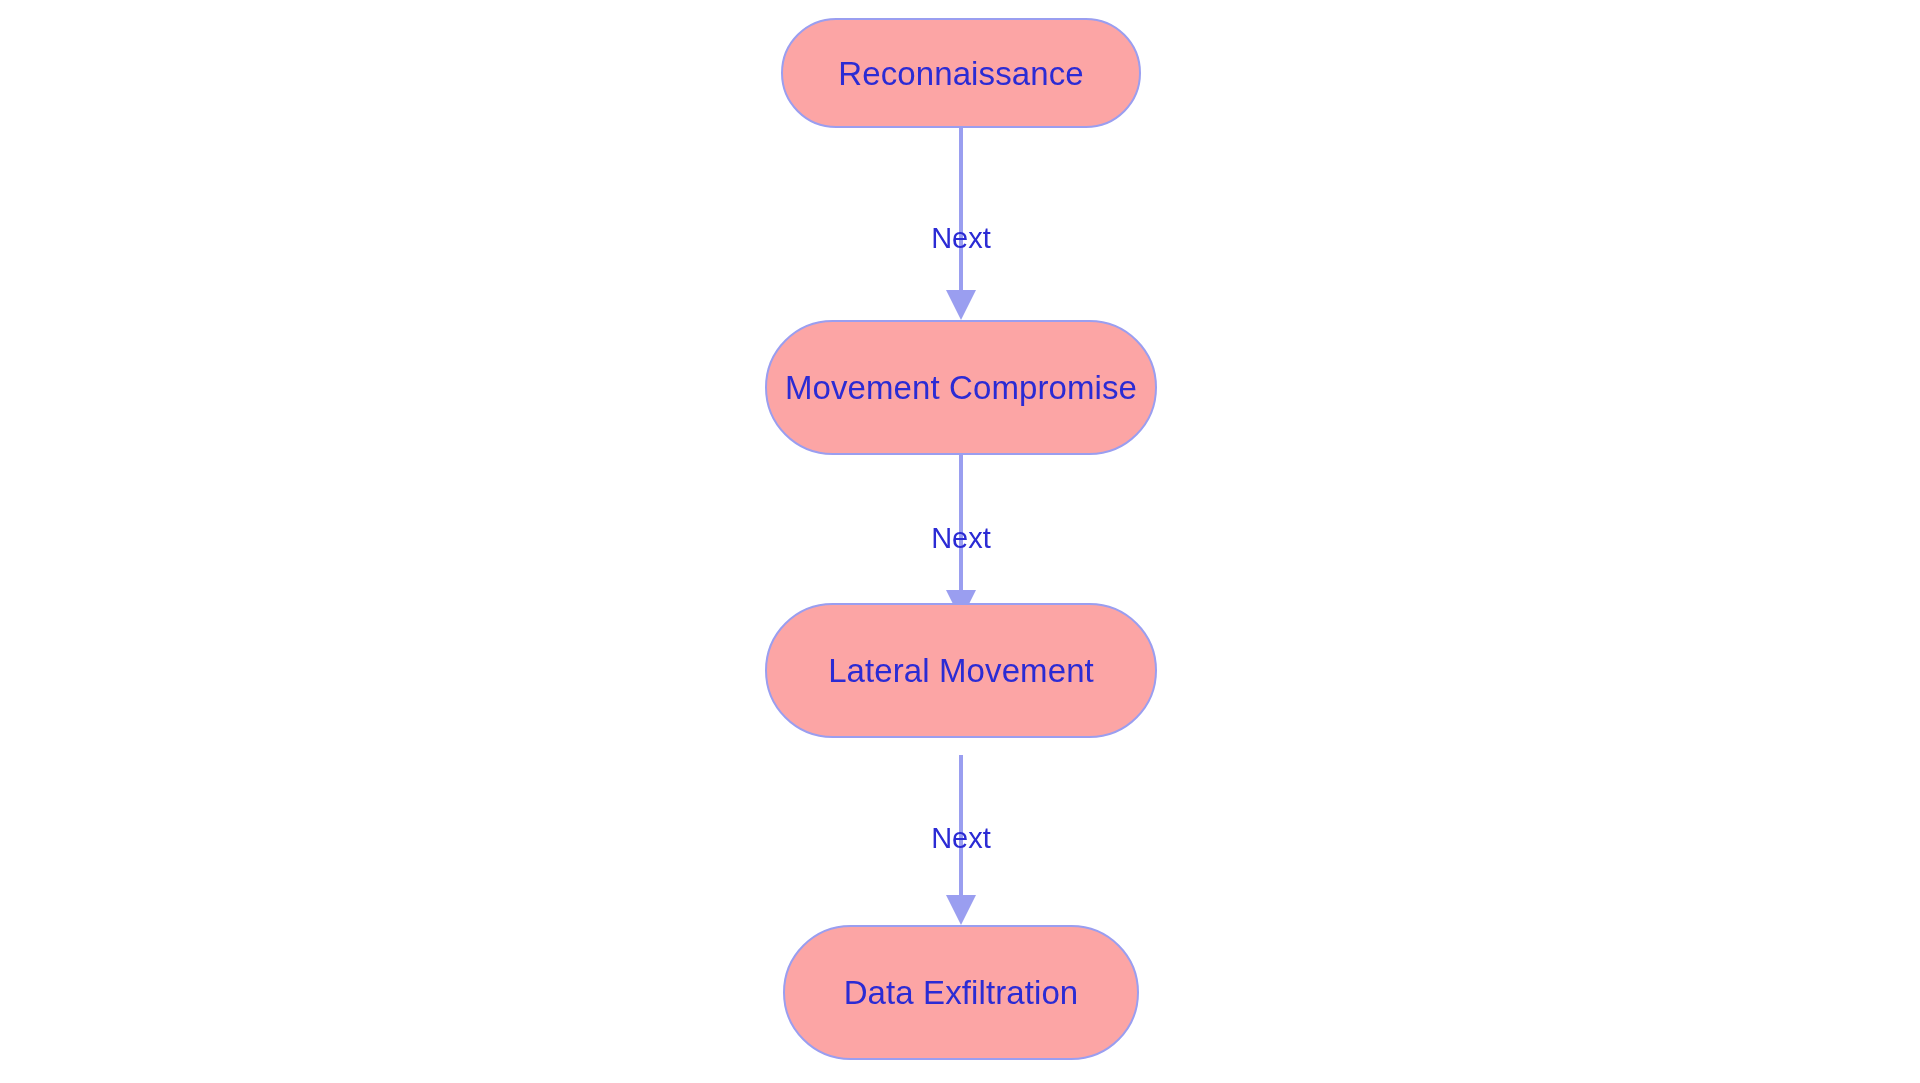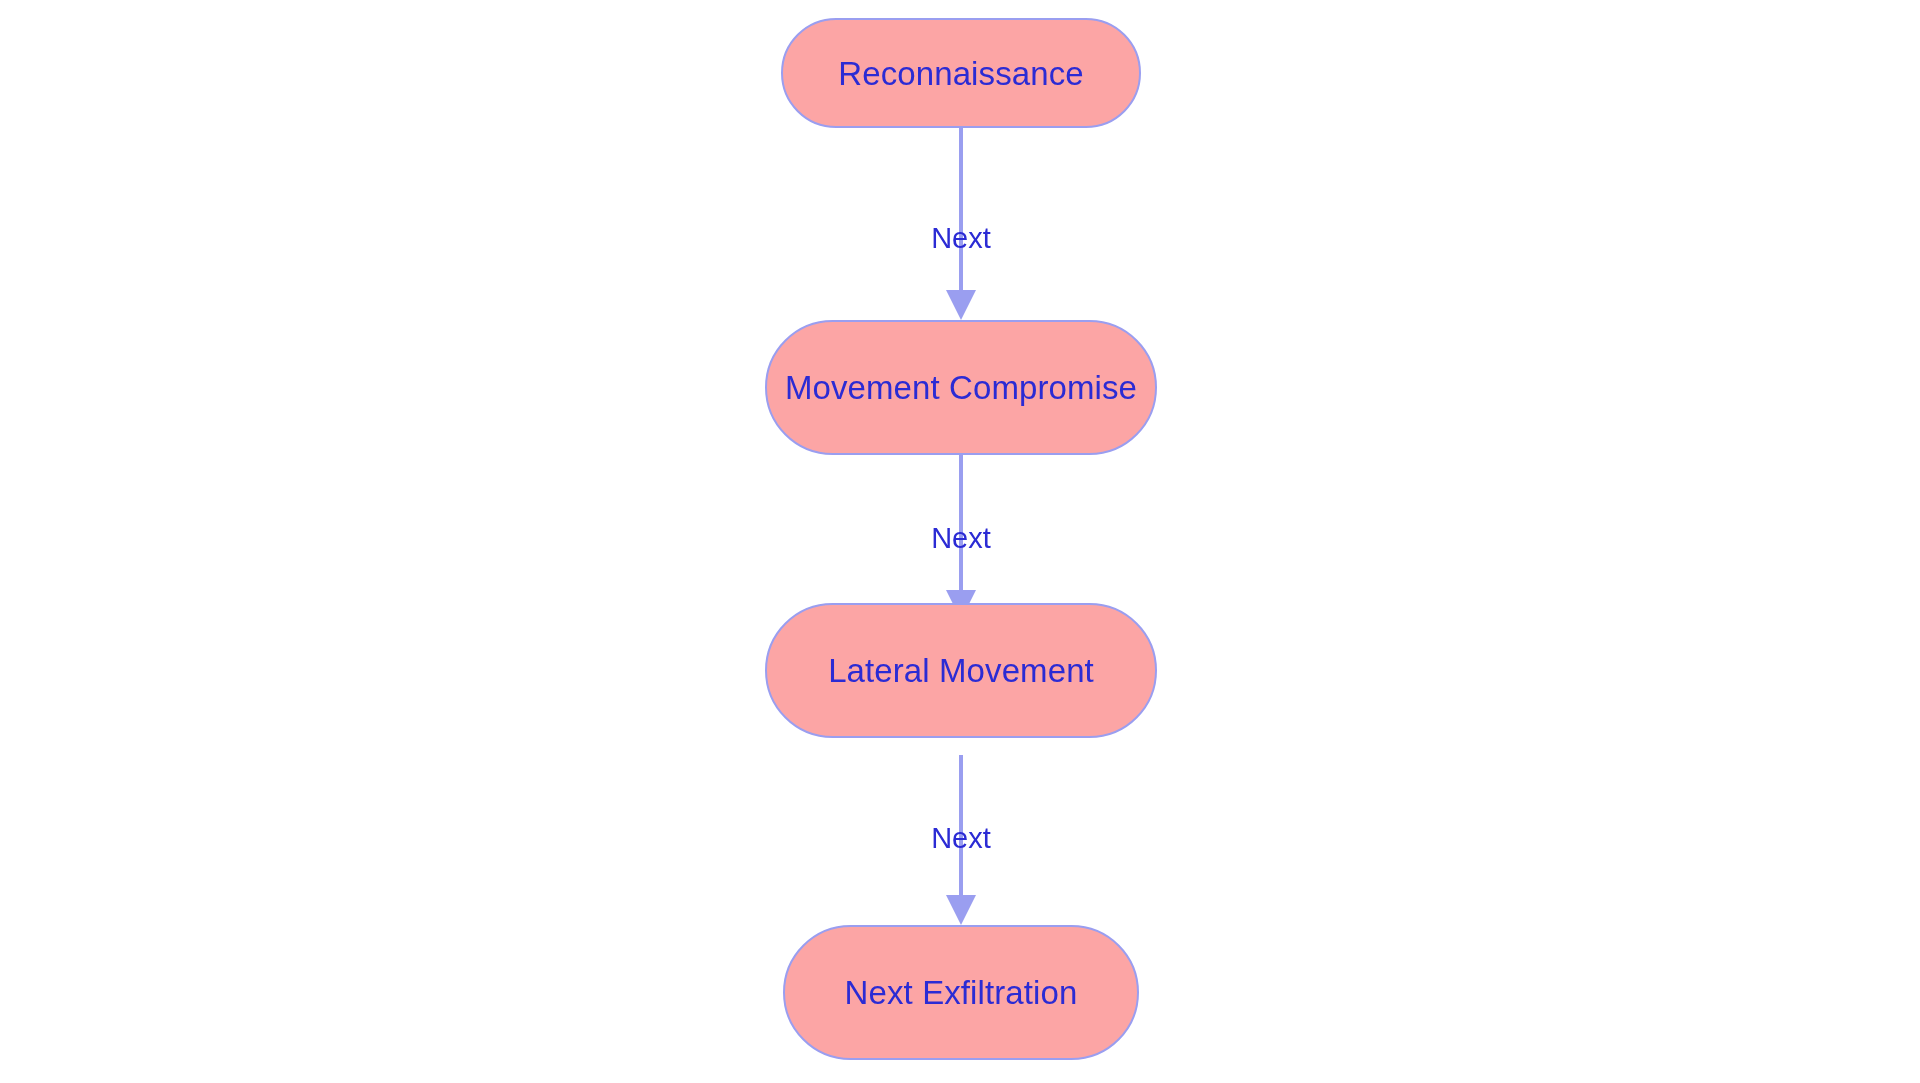--- a/index.html
+++ b/index.html
@@ -99,16 +99,16 @@
 
   <div class="node" style="left:961px; top:320px; width:392px; height:135px;">
     <span class="node-label">Movement Compromise</span>
   </div>
 
   <div class="node" style="left:961px; top:603px; width:392px; height:135px;">
     <span class="node-label">Lateral Movement</span>
   </div>
 
   <div class="node" style="left:961px; top:925px; width:356px; height:135px;">
-    <span class="node-label">Next Exfiltration</span>
+    <span class="node-label">Data Exfiltration</span>
   </div>
 
 </div>
 
 </body></html>

